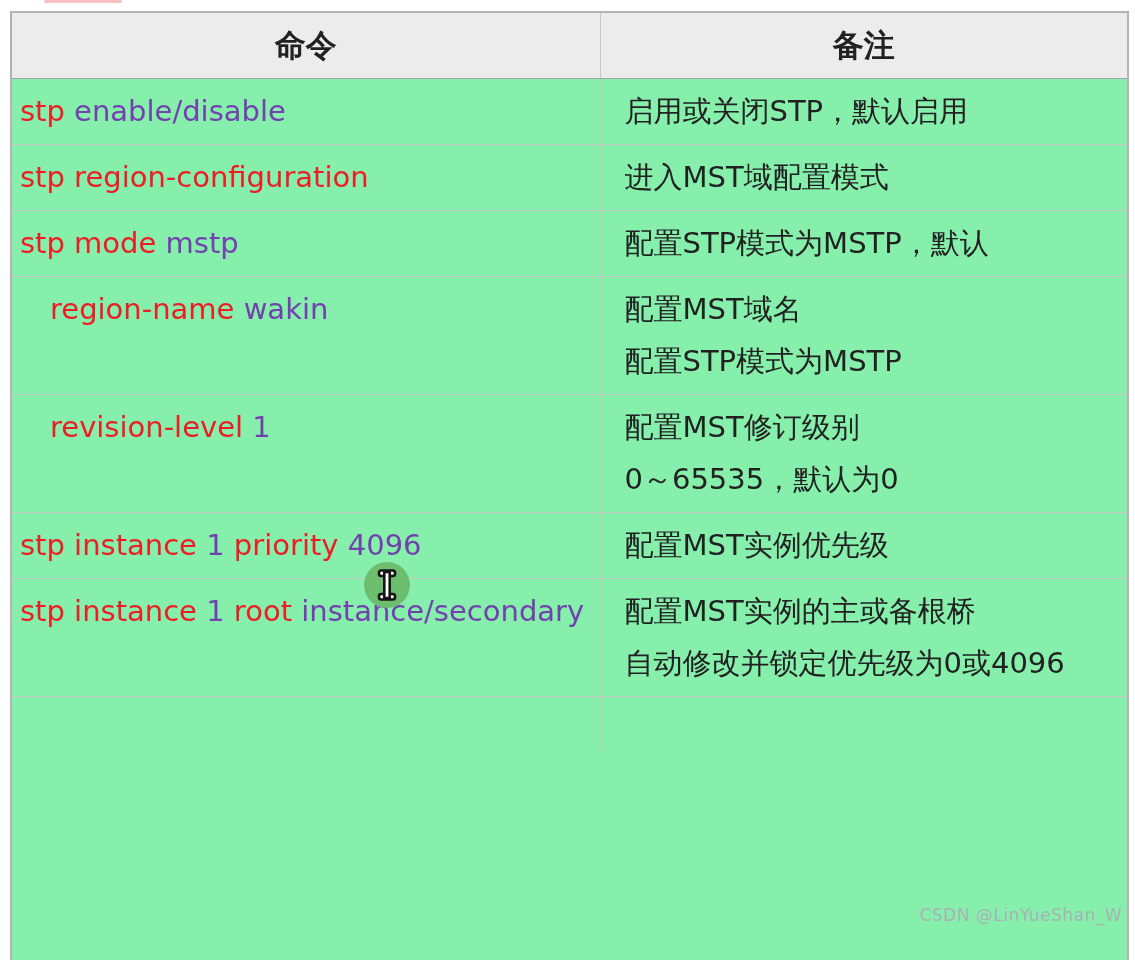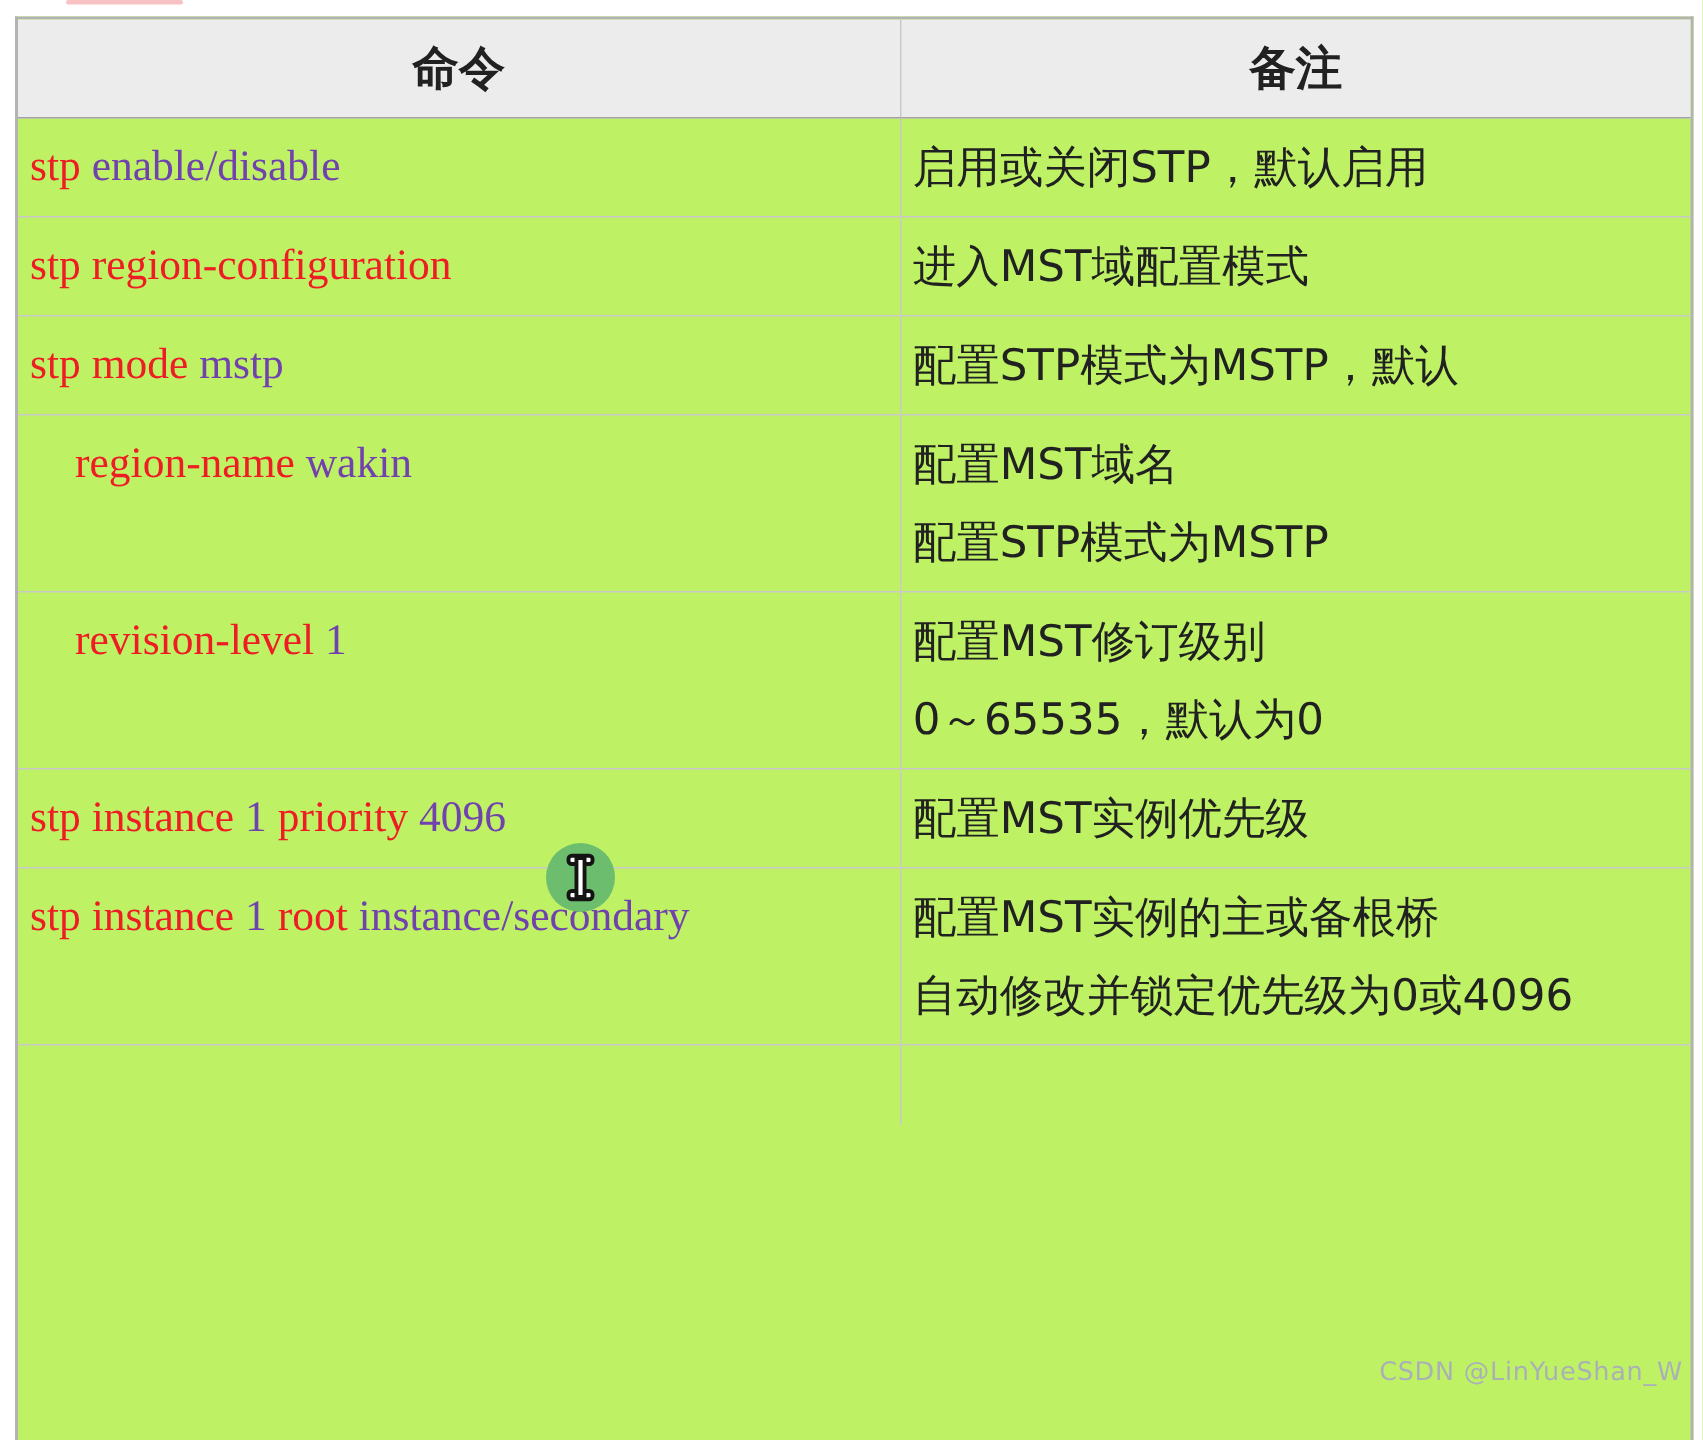--- a/index.html
+++ b/index.html
@@ -13,39 +13,39 @@
     --row-border:#c9c9c9; --outer-border:#b3b3b3; --header-border:#a2a2a2;
     --green:#6cbd6e; --wm:#aab0b6;
   }
   .red-fragment{
     position:absolute;left:44px;top:0;width:78px;height:3px;
     background:rgba(242,120,120,.45);border-radius:2px;
   }
   .table-wrap{
     position:absolute;left:10px;top:11px;width:1119px;height:949px;
     border:2px solid var(--outer-border);border-bottom:none;box-sizing:border-box;
-    background:#bef264;
+    background:#86efac;
   }
   table{border-collapse:collapse;table-layout:fixed;width:100%;}
   col.c1{width:588px;} col.c2{width:527px;}
   th{
     height:65px;background:var(--header-bg);
     border-bottom:1px solid var(--header-border);
     font-size:31px;font-weight:bold;color:var(--text);
     text-align:center;vertical-align:middle;padding:0;
   }
   th.first{border-right:1px solid var(--row-border);}
   tbody td{
     vertical-align:top;padding:6px 10px 7px 8px;
     border-top:1px solid var(--row-border);
     font-size:29px;line-height:52px;color:var(--text);
   }
   tbody tr:first-child td{border-top:none;}
-  td.cmd-cell{border-right:1px solid var(--row-border);font-family:Liberation Serif, serif;}
-  td.remark-cell{padding-left:8px;margin-left:12px;}
+  td.cmd-cell{border-right:1px solid var(--row-border);}
+  td.remark-cell{padding-left:24px;margin-left:12px;}
   .cmd{white-space:pre-wrap;display:block;}
   .cmd.indent{padding-left:30px;}
   .seg-red{color:var(--red);}
   .seg-purple{color:var(--purple);}
   .remark-line{white-space:nowrap;}
   tr.empty-row td{height:40px;}
   .cursor{
     position:absolute;left:364px;top:562px;width:46px;height:46px;
     pointer-events:none;
   }

